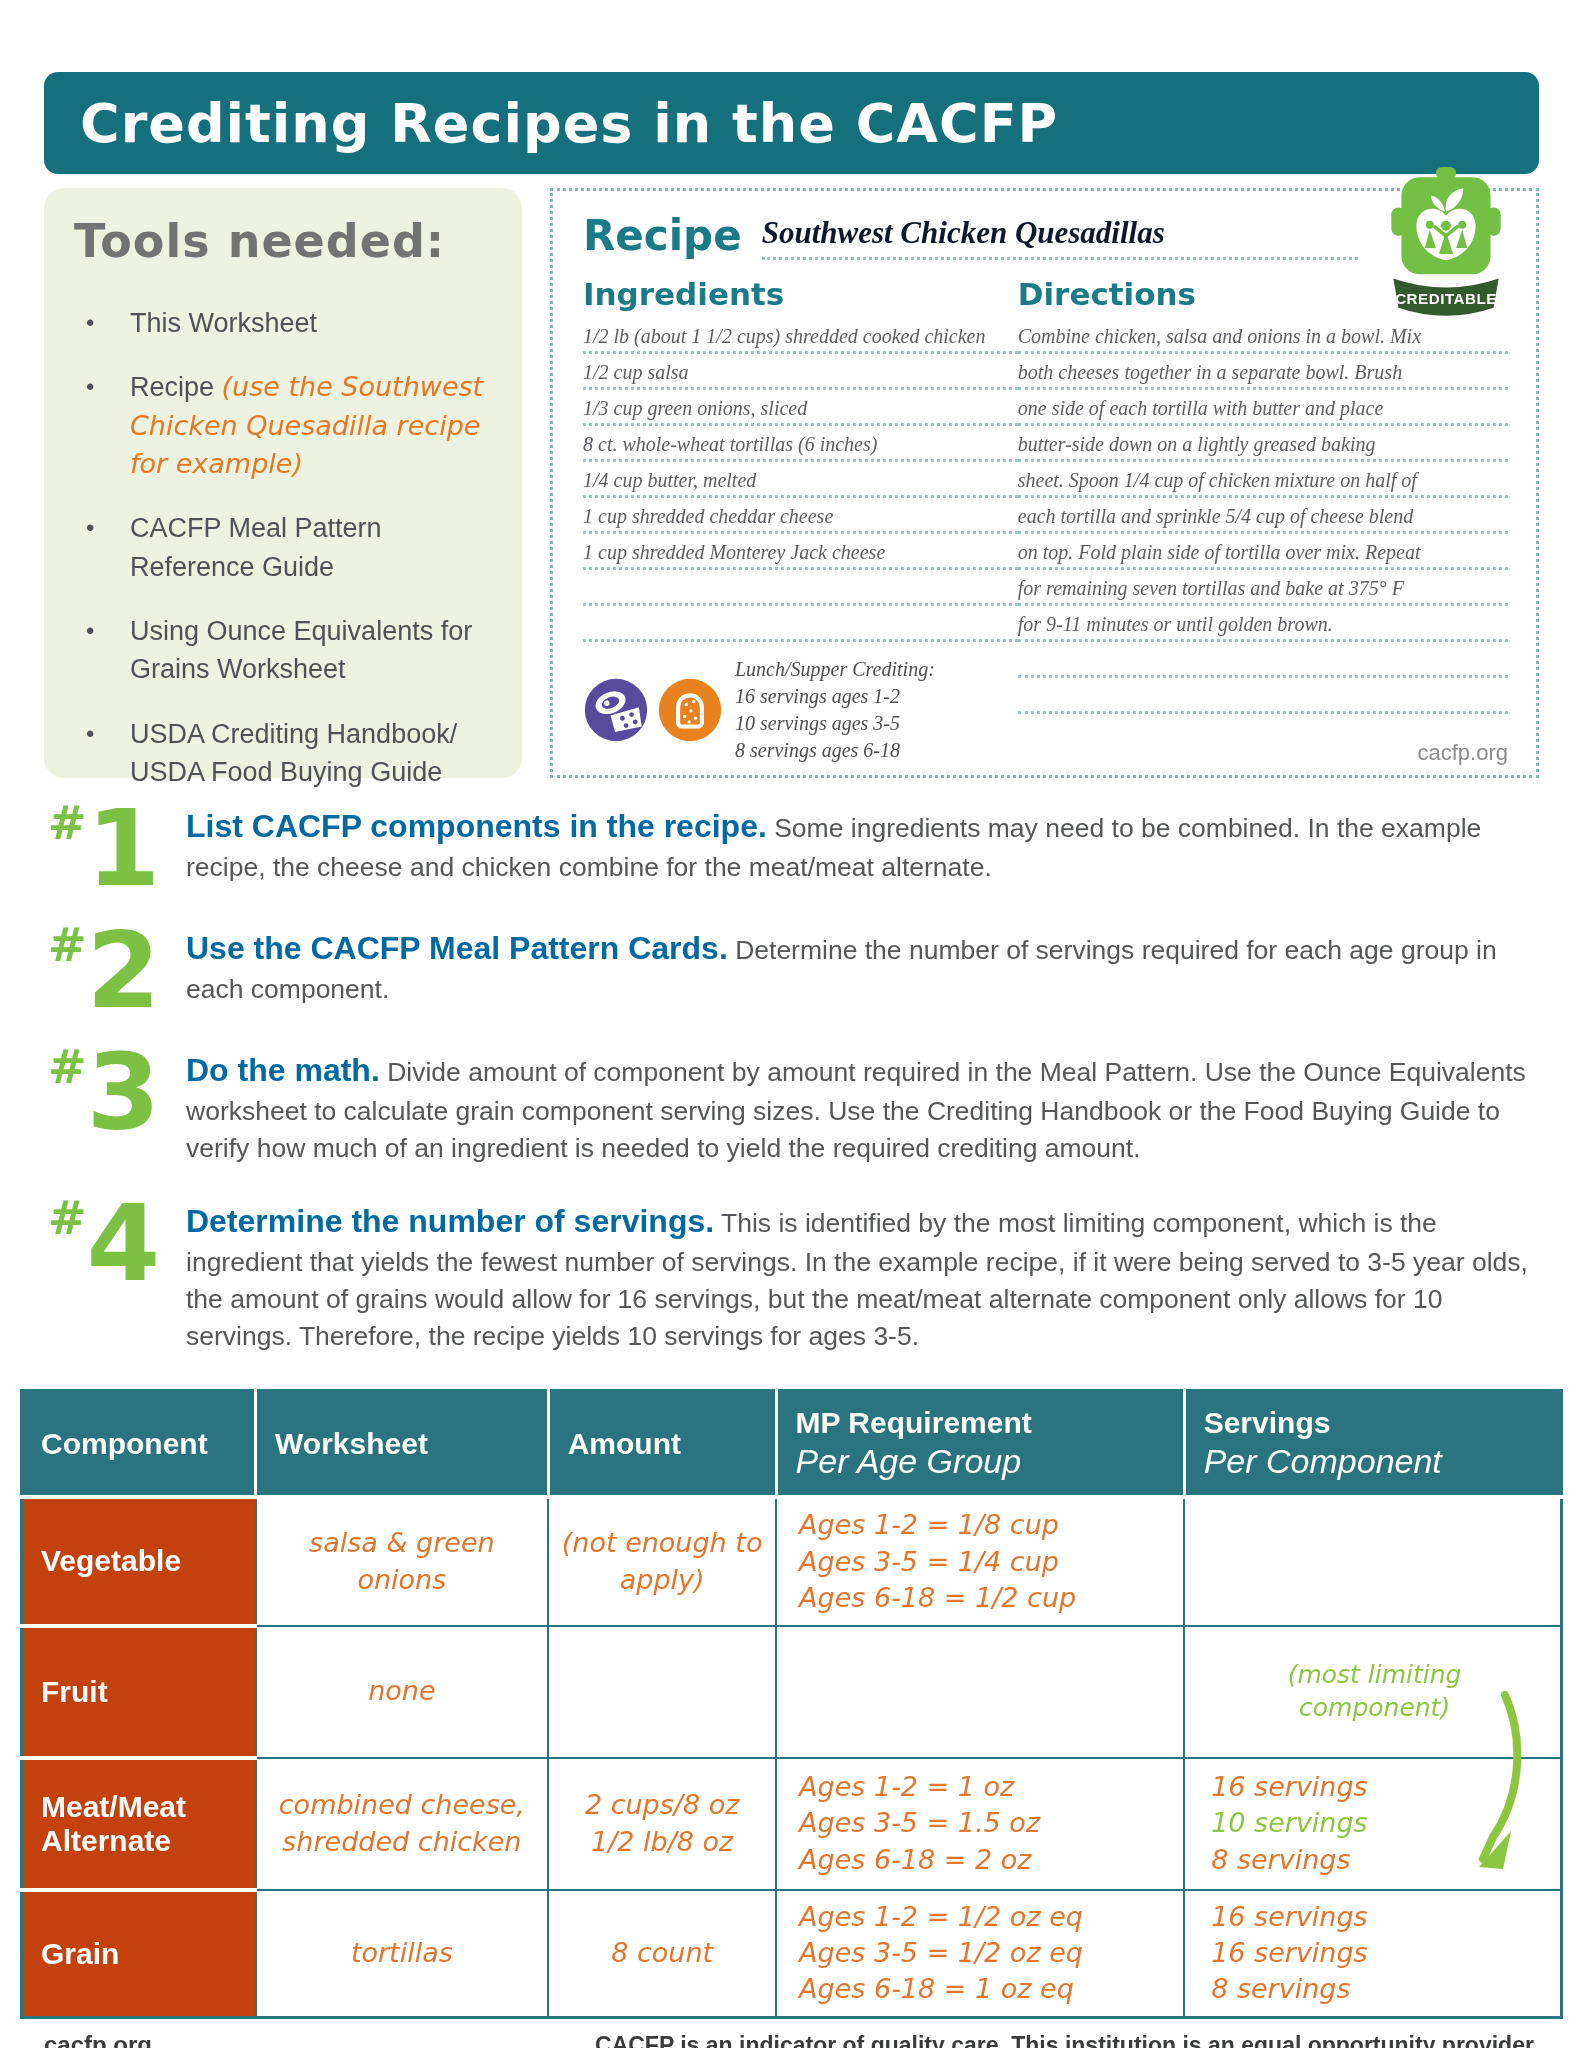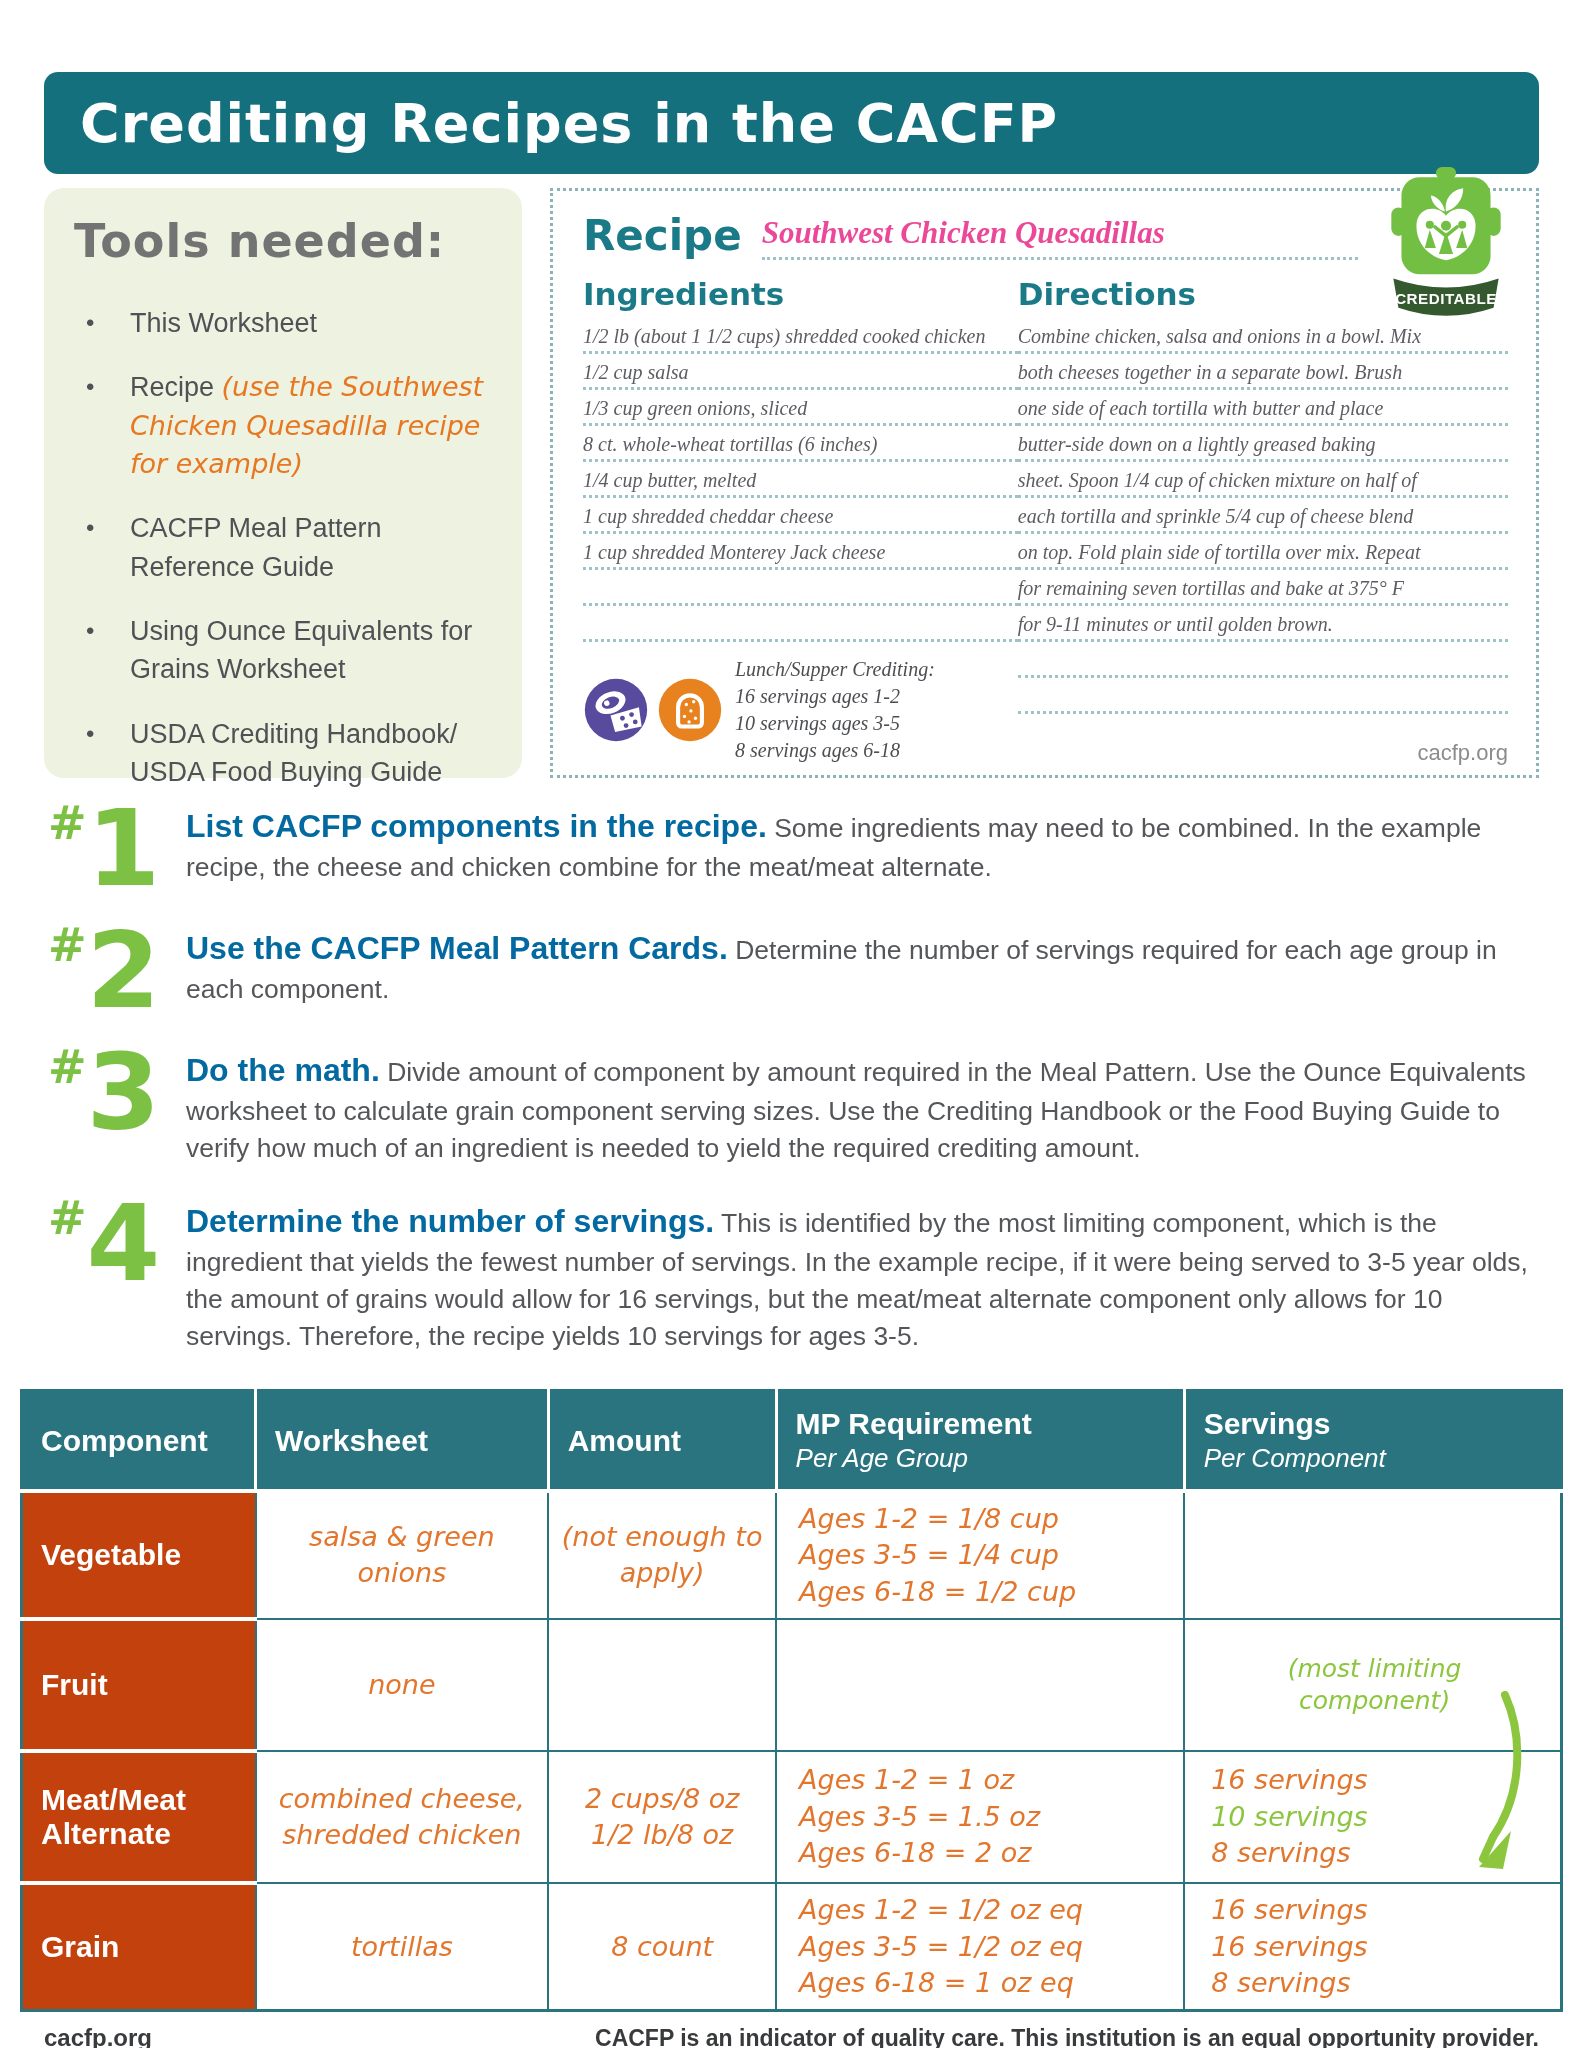--- a/index.html
+++ b/index.html
@@ -21,21 +21,21 @@
   .tools ul { list-style:none; margin-top:36px; }
   .tools li { display:flex; margin-bottom:26px; color:#4f5155; font-size:27px; line-height:1.42; }
   .tools .bullet { width:56px; flex:none; color:#4f5155; font-size:24px; padding-top:2px; padding-left:12px; }
   .orange-note { color:#e87722; font-style:italic; font-family:"DejaVu Sans", sans-serif; }
 
   .recipe-card { flex:1; border:3px dotted #8bb3ba; position:relative; padding:20px 28px 14px 30px;
                  background:#ffffff; }
   .recipe-head { display:flex; align-items:flex-end; gap:20px; margin-right:150px; }
   .recipe-word { color:#1b7a88; font-family:"DejaVu Sans", sans-serif; font-weight:800; font-size:42px; }
   .recipe-title { flex:1; font-family:"Liberation Serif", serif; font-style:italic; font-weight:700;
-                  color:#ec4899; font-size:31px; border-bottom:3px dotted #9dc2c8; padding-bottom:6px; }
+                  color:#0f172a; font-size:31px; border-bottom:3px dotted #9dc2c8; padding-bottom:6px; }
   .recipe-cols { display:flex; margin-top:16px; }
   .ing-col { width:47%; }
   .dir-col { flex:1; }
   .col-head { color:#1b7a88; font-family:"DejaVu Sans", sans-serif; font-weight:800; font-size:31px;
               margin-bottom:6px; }
   .wline { font-family:"Liberation Serif", serif; font-style:italic; color:#5b5d62; font-size:20px;
            border-bottom:3px dotted #9dc2c8; padding:7px 0 3px; white-space:nowrap; height:36px; }
   .crediting { display:flex; align-items:center; gap:12px; margin-top:14px; }
   .cred-icons { display:flex; gap:8px; flex:none; }
   .cred-text { font-family:"Liberation Serif", serif; font-style:italic; color:#4c4e52;
@@ -55,21 +55,21 @@
   .step-title { color:#0369a1; font-weight:700; font-size:32px; }
 
   
   .table-wrap { margin:34px 20px 0; position:relative; }
   table { width:100%; border-collapse:collapse; border:3px solid #2a7480; }
   th, td { vertical-align:middle; }
   th { background:#2a7480; color:#ffffff; text-align:left; padding:14px 18px;
        border-right:3px solid #ffffff; border-bottom:4px solid #ffffff; height:100px; }
   th:last-child { border-right:none; }
   .th-t { font-size:30px; font-weight:700; }
-  .th-s { font-size:26px; font-style:italic; font-weight:400; margin-top:2px; }
+  .th-s { font-size:34px; font-style:italic; font-weight:400; margin-top:2px; }
   td.comp { background:#c2410c; color:#ffffff; font-weight:700; font-size:30px;
             padding:10px 14px 10px 18px; border-bottom:4px solid #ffffff; width:15.2%; }
   tr:last-child td.comp { border-bottom:none; }
   td.data { background:#ffffff; border:2.5px solid #2a7480; font-family:"DejaVu Sans", sans-serif;
             font-style:italic; color:#e2762d; font-size:27px; line-height:1.35; padding:8px 12px; }
   td.center { text-align:center; }
   .col-ing { width:19%; } .col-amt { width:14.8%; } .col-mp { width:26.5%; } .col-srv { width:24.5%; }
   td.mp-cell { padding-left:22px; }
   td.srv-cell { padding-left:26px; }
   .r1 td { height:128px; } .r2 td { height:132px; } .r3 td { height:132px; } .r4 td { height:104px; }

